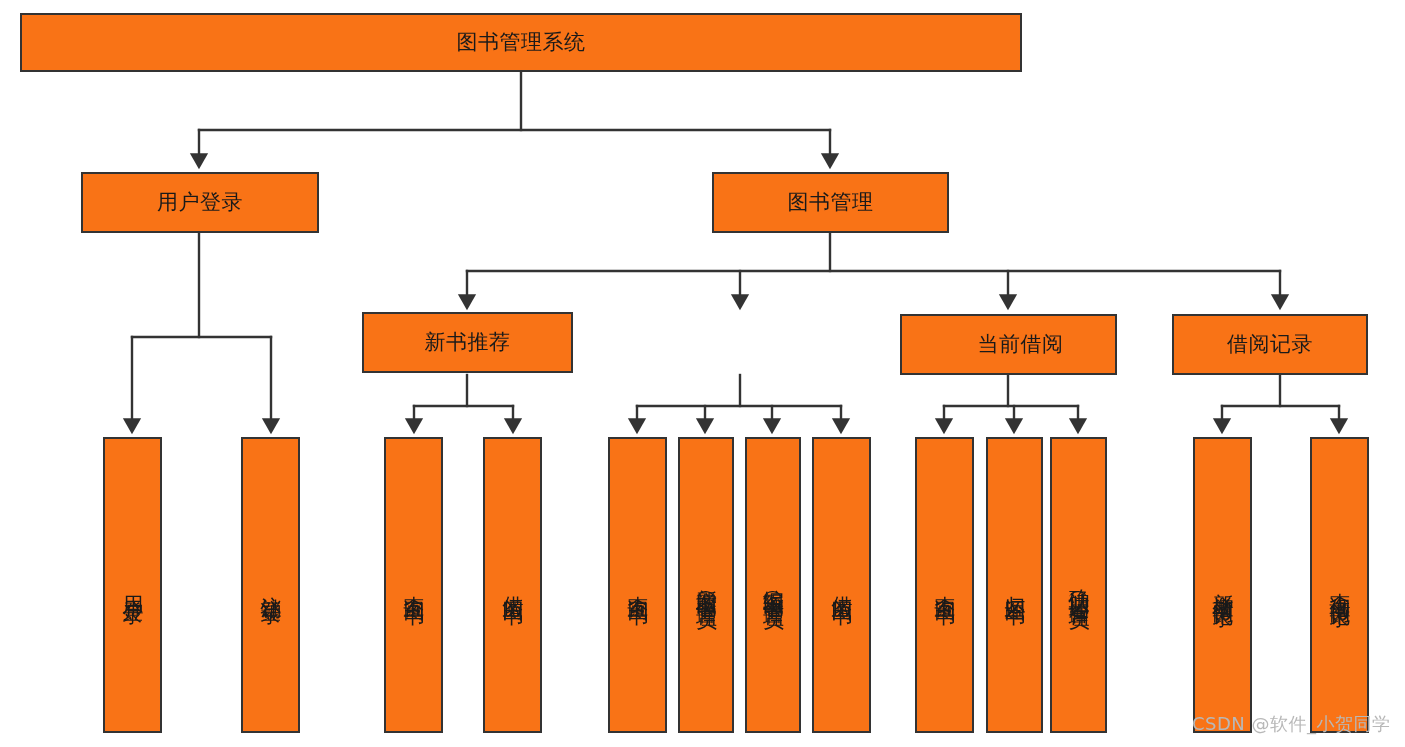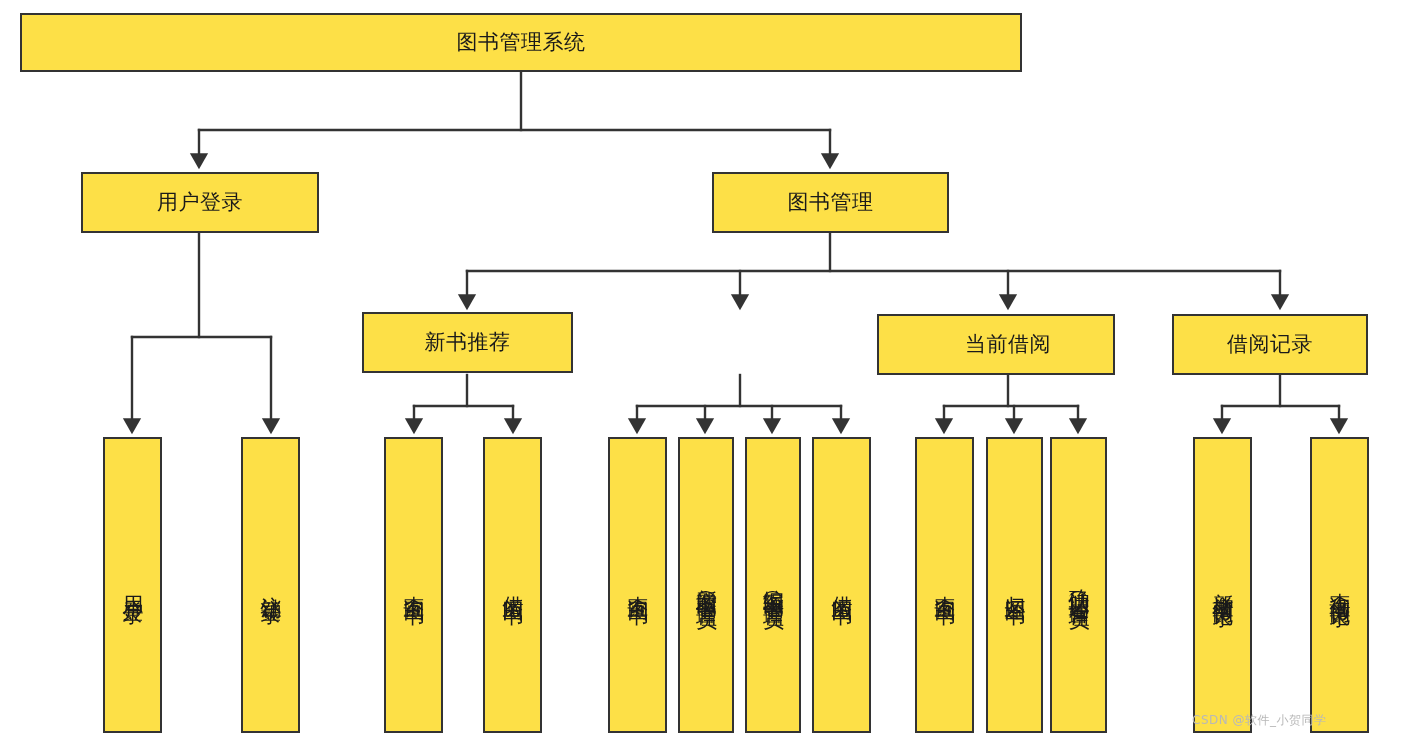--- a/index.html
+++ b/index.html
@@ -21,21 +21,21 @@
     position: absolute;
     left: 0;
     top: 0;
     width: 1405px;
     height: 747px;
     pointer-events: none;
   }
   .node {
     position: absolute;
     box-sizing: border-box;
-    background: #fde047;
+    background: #f97316;
     border: 2px solid #333333;
     display: flex;
     align-items: center;
     justify-content: center;
     color: #1a1a1a;
   }
   .node .lbl {
     display: block;
     text-align: center;
     line-height: 1.08;
@@ -54,21 +54,21 @@
     font-size: 21px;
     letter-spacing: 3px;
     line-height: 1.0;
     white-space: nowrap;
   }
   .root .lbl {
     font-size: 22px;
   }
   .watermark {
     position: absolute;
-    font-size: 12px;
+    font-size: 18px;
     color: #b8b8b8;
     white-space: nowrap;
     letter-spacing: 0.5px;
   }
 </style>
 </head>
 <body>
 
 <div id="canvas">
 
@@ -129,21 +129,21 @@
   <div class="node horiz" style="left:81px; top:172px; width:238px; height:61px;">
     <span class="lbl">用户登录</span>
   </div>
   <div class="node horiz" style="left:712px; top:172px; width:237px; height:61px;align-items:center;">
     <span class="lbl">图书管理</span>
   </div>
 
   <div class="node horiz" style="left:362px; top:312px; width:211px; height:61px;">
     <span class="lbl">新书推荐</span>
   </div>
-  <div class="node horiz" style="left:877px; top:314px; width:238px; height:61px;padding-left:24px;">
+  <div class="node horiz" style="left:900px; top:314px; width:217px; height:61px;padding-left:24px;">
     <span class="lbl">当前借阅</span>
   </div>
   <div class="node horiz" style="left:1172px; top:314px; width:196px; height:61px;">
     <span class="lbl">借阅记录</span>
   </div>
 
   <div class="node vert" style="left:103px; top:437px; width:59px; height:296px;">
     <span class="lbl">用户登录</span>
   </div>
   <div class="node vert" style="left:241px; top:437px; width:59px; height:296px;">

